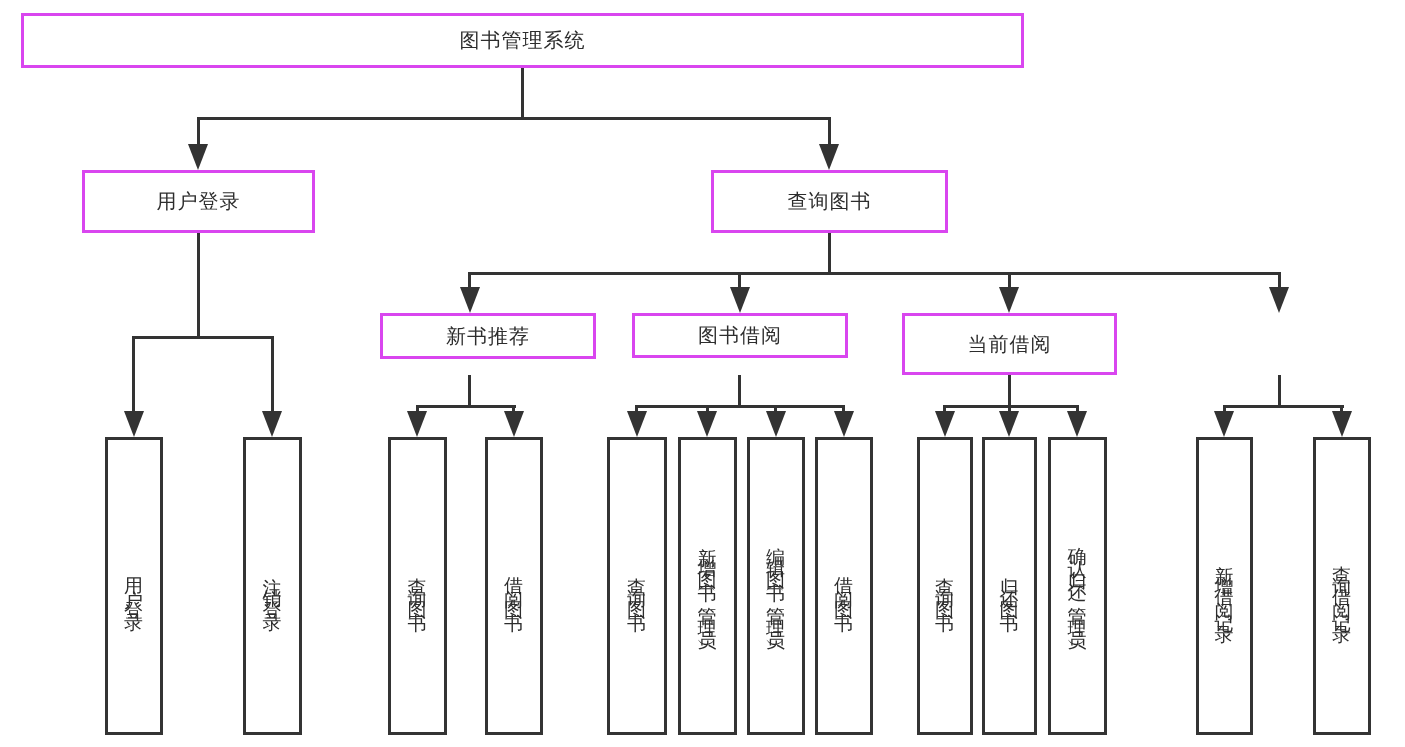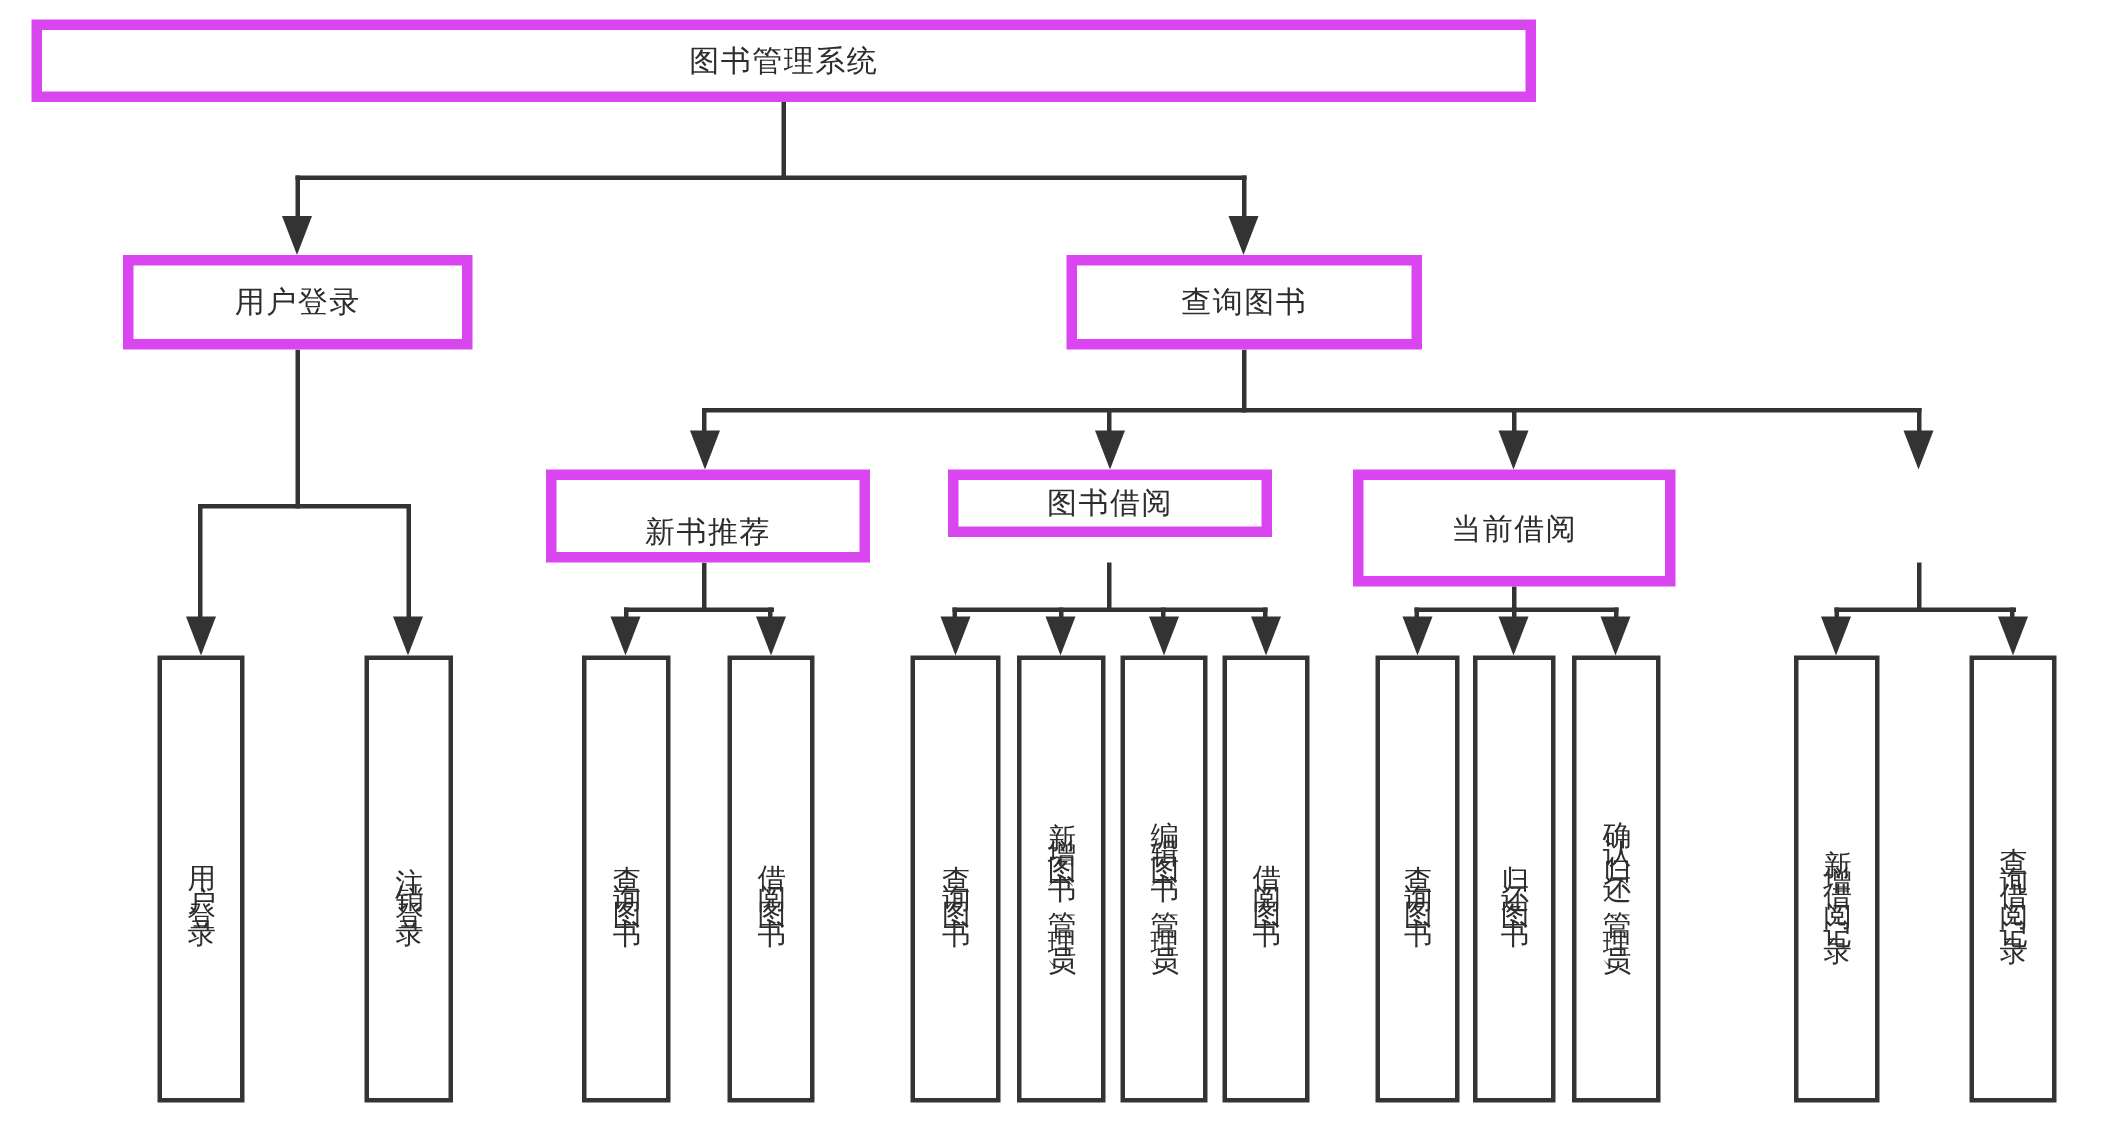--- a/index.html
+++ b/index.html
@@ -1,21 +1,21 @@
 <!DOCTYPE html>
 <html><head>
 <meta charset="utf-8">
 <style>
   html,body{margin:0;padding:0;background:#ffffff;}
   #canvas{
     position:relative;width:1405px;height:747px;background:#ffffff;overflow:hidden;
     font-family:"Liberation Sans","DejaVu Sans",sans-serif;
   }
   .hbox{
-    position:absolute;box-sizing:border-box;background:#ffffff;border:7px solid #d946ef;
+    position:absolute;box-sizing:border-box;background:#ffffff;border:3px solid #d946ef;
     display:flex;align-items:center;justify-content:center;
     font-size:20px;color:#2d2d2d;letter-spacing:1px;z-index:2;
   }
   .vbox{
     position:absolute;box-sizing:border-box;background:#ffffff;border:3px solid #343434;
     top:437px;height:298px;display:flex;align-items:center;justify-content:center;z-index:2;
   }
   .vbox span{
     writing-mode:vertical-rl;text-orientation:mixed;
     font-size:19px;color:#2d2d2d;letter-spacing:12px;line-height:1;
@@ -40,27 +40,27 @@
     <span>图书管理系统</span>
   </div>
 
   <div class="hbox" style="left:82px;top:170px;width:233px;height:63px;">
     <span>用户登录</span>
   </div>
   <div class="hbox" style="left:711px;top:170px;width:237px;height:63px;">
     <span>查询图书</span>
   </div>
 
-  <div class="hbox" style="left:364px;top:313px;width:216px;height:62px;align-items:flex-end;">
+  <div class="hbox" style="left:380px;top:313px;width:216px;height:46px;">
     <span>新书推荐</span>
   </div>
   <div class="hbox" style="left:632px;top:313px;width:216px;height:45px;">
     <span>图书借阅</span>
   </div>
-  <div class="hbox" style="left:902px;top:313px;width:215px;height:78px;">
+  <div class="hbox" style="left:902px;top:313px;width:215px;height:62px;">
     <span>当前借阅</span>
   </div>
 
   <div class="vbox" style="left:105px;width:58px;">
     <span>用户登录</span>
   </div>
   <div class="vbox" style="left:243px;width:59px;">
     <span>注销登录</span>
   </div>
   <div class="vbox" style="left:388px;width:59px;">

